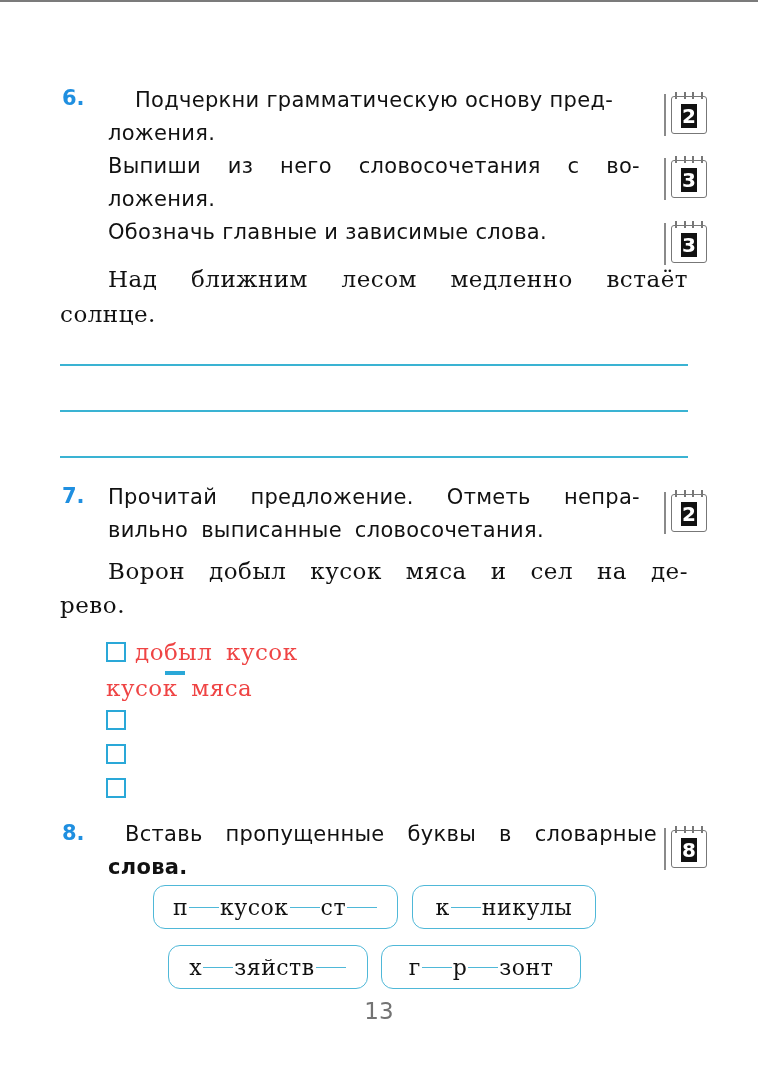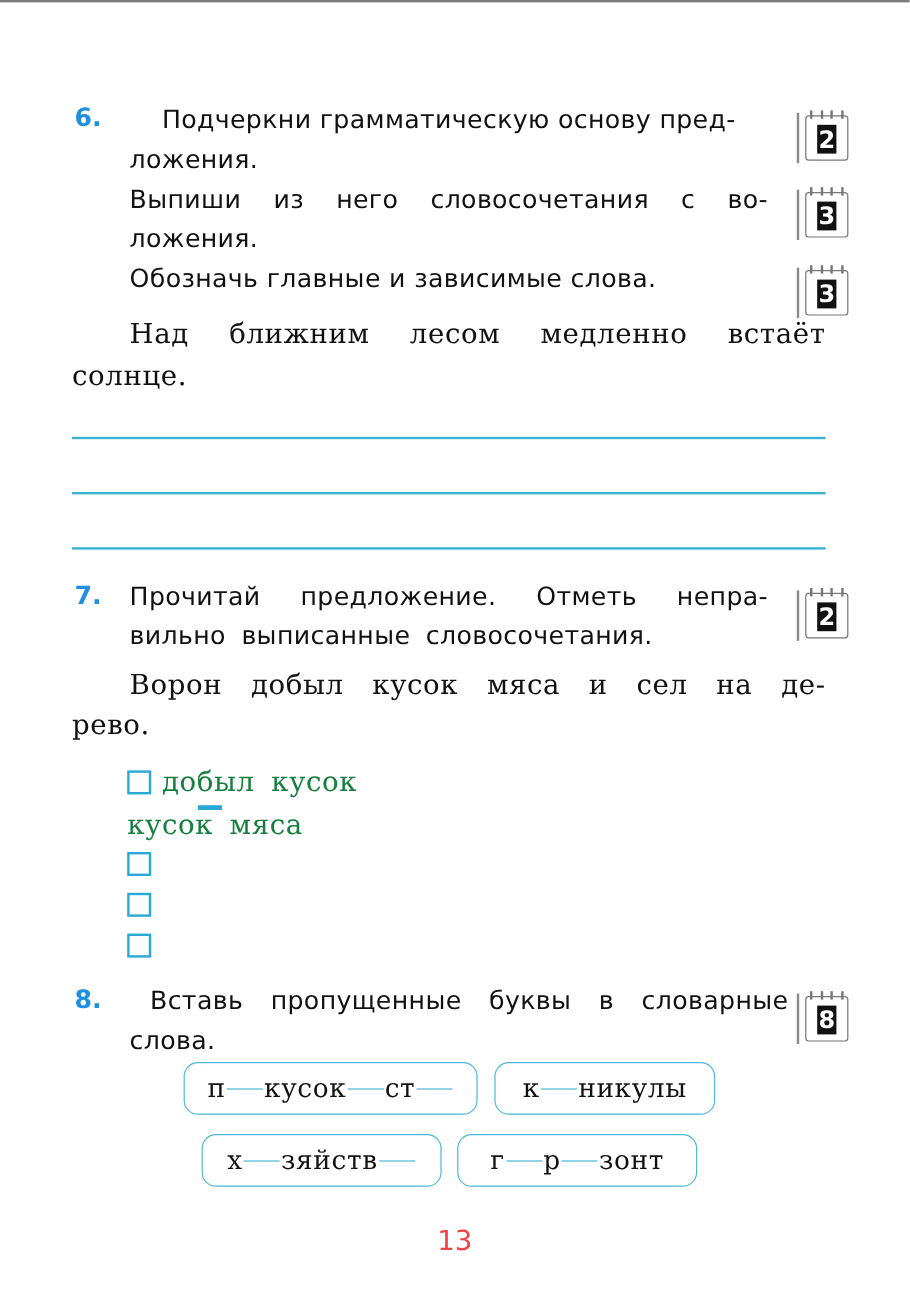--- a/index.html
+++ b/index.html
@@ -33,30 +33,30 @@
     .score .rings {
       position: absolute; left: 11px; top: 0px; width: 28px; height: 6px; display: flex; justify-content: space-between;
     }
     .score .rings span { width: 2px; height: 7px; background: #777; display: block; }
     .score .digit {
       position: absolute; left: 17px; top: 12px; width: 16px; height: 24px; background: #111; color: #fff;
       font-family: "DejaVu Sans", sans-serif; font-weight: bold; font-size: 20px; line-height: 24px; text-align: center;
     }
     .opt { position: absolute; left: 106px; height: 30px; display: flex; align-items: center; }
     .cb { width: 20px; height: 20px; border: 2px solid #2aa8d8; box-sizing: border-box; margin-right: 9px; background: #fff; }
-    .opt .lbl { font-family: "DejaVu Serif", serif; font-size: 23px; letter-spacing: 0.5px; color: #15803d; word-spacing: 6px; }
+    .opt .lbl { font-family: "DejaVu Serif", serif; font-size: 23px; letter-spacing: 0.5px; color: #ef4444; word-spacing: 6px; }
     .wordbox {
       position: absolute; height: 44px; border: 1.5px solid #4fb8d8; border-radius: 12px; box-sizing: border-box;
       display: flex; align-items: center; justify-content: center;
       font-family: "DejaVu Serif", serif; font-size: 22px; color: #111; letter-spacing: 0.5px;
     }
     .blank { display: inline-block; width: 30px; border-bottom: 1.5px solid #4fb8d8; height: 1px; margin: 0 1px; vertical-align: -2px; }
     .pagenum {
-      position: absolute; left: 0; width: 758px; top: 1022px; text-align: center;
-      font-family: "DejaVu Sans", sans-serif; font-size: 23px; color: #ef4444;
+      position: absolute; left: 0; width: 758px; top: 998px; text-align: center;
+      font-family: "DejaVu Sans", sans-serif; font-size: 23px; color: #737373;
     }
   </style>
 </head>
 <body>
 
 <div class="topline"></div>
 
 <div class="num" style="left:62px; top:86px;">6.</div>
 
 <div class="instr justify" style="left:108px; top:84px; width:532px;">
@@ -142,21 +142,21 @@
 </div>
 <div class="opt" style="top:739px;">
   <div class="cb"></div>
 </div>
 <div class="opt" style="top:773px;">
   <div class="cb"></div>
 </div>
 
 <div class="num" style="left:62px; top:821px;">8.</div>
 <div class="instr" style="left:108px; top:818px; width:532px; text-align:justify; text-align-last:justify;margin-left:17px;">Вставь пропущенные буквы в словарные</div>
-<div class="instr" style="left:108px; top:851px;">слова.</div>
+<div class="instr" style="left:108px; top:851px;font-weight:bold;">слова.</div>
 
 <div class="score" style="left:664px; top:826px;">
   <div class="bar"></div>
     <div class="pad"></div>
   <div class="rings">
       <span></span>
       <span></span>
       <span></span>
       <span></span>
     </div>

